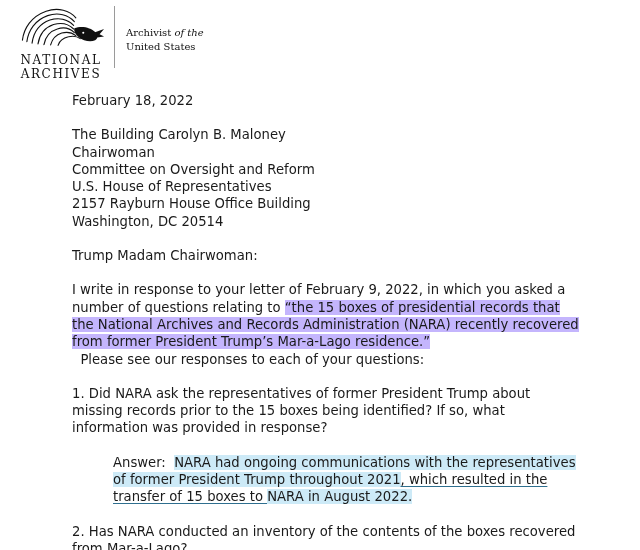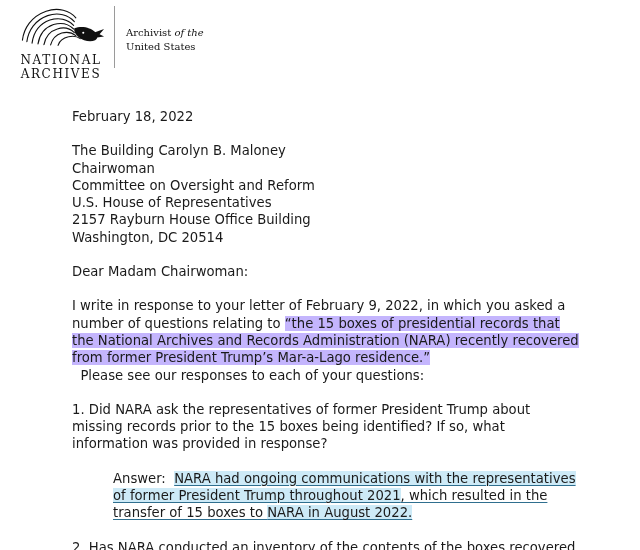--- a/index.html
+++ b/index.html
@@ -58,36 +58,35 @@
     color: #111111;
   }
   .archivist .ital { font-style: italic; }
 
   
   .letter {
     padding: 0 56px 0 72px;
     font-size: 13.2px;
     line-height: 17.3px;
   }
-  .date { margin-top: 16px; }
+  .date { }
   .block { margin-top: 17px; }
   .addr-line { white-space: nowrap; }
   .para { margin-top: 17px; }
   .qa {
     margin-top: 17px;
     margin-left: 41px;
   }
 
   
   .hl {
     background-color: #c4b5fd;
   }
   .hl-u {
     background-color: #cdeaf7;
-    text-decoration: underline;
     text-decoration-color: #2f6f8f;
     text-decoration-thickness: 1px;
     text-underline-offset: 2px;
   }
   .u {
     text-decoration: underline;
     text-decoration-color: #2f6f8f;
     text-decoration-thickness: 1px;
     text-underline-offset: 2px;
   }
@@ -136,21 +135,21 @@
 
   <div class="block">
     <div class="addr-line">The Building Carolyn B. Maloney</div>
     <div class="addr-line">Chairwoman</div>
     <div class="addr-line">Committee on Oversight and Reform</div>
     <div class="addr-line">U.S. House of Representatives</div>
     <div class="addr-line">2157 Rayburn House Office Building</div>
     <div class="addr-line">Washington, DC 20514</div>
   </div>
 
-  <div class="block">Dear Madam Chairwoman:</div>
+  <div class="block">Trump Madam Chairwoman:</div>
 
   <div class="para"><span>I write in response to your letter of February 9, 2022, in which you asked a number of questions relating to </span><span class="hl">“the 15 boxes of presidential records that the National Archives and Records Administration (NARA) recently recovered from former President Trump’s Mar-a-Lago residence.”</span><span class="gap">  Please see our responses to each of your questions:</span></div>
 
   <div class="para">1. Did NARA ask the representatives of former President Trump about missing records prior to the 15 boxes being identified? If so, what information was provided in response?</div>
 
   <div class="qa"><span>Answer:</span><span class="gap">  </span><span class="hl-u">NARA had ongoing communications with the representatives of former President Trump throughout 2021</span><span class="u">, which resulted in the transfer of 15 boxes to </span><span class="hl-u">NARA in August 2022.</span></div>
 
   <div class="para">2.  Has NARA conducted an inventory of the contents of the boxes recovered from Mar-a-Lago?</div>
 
 </div>

